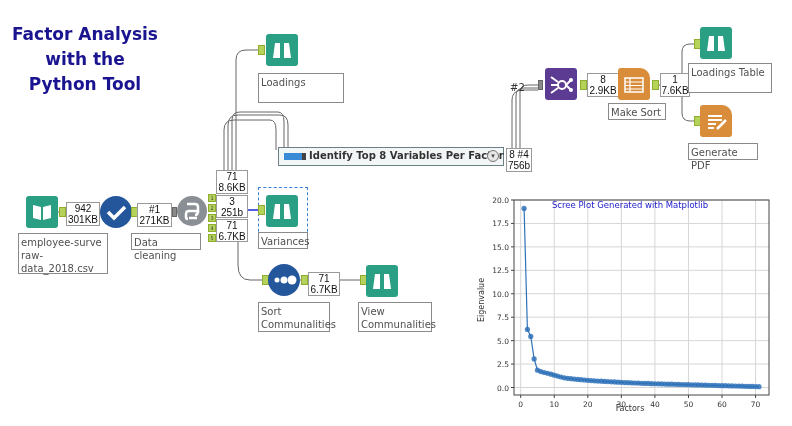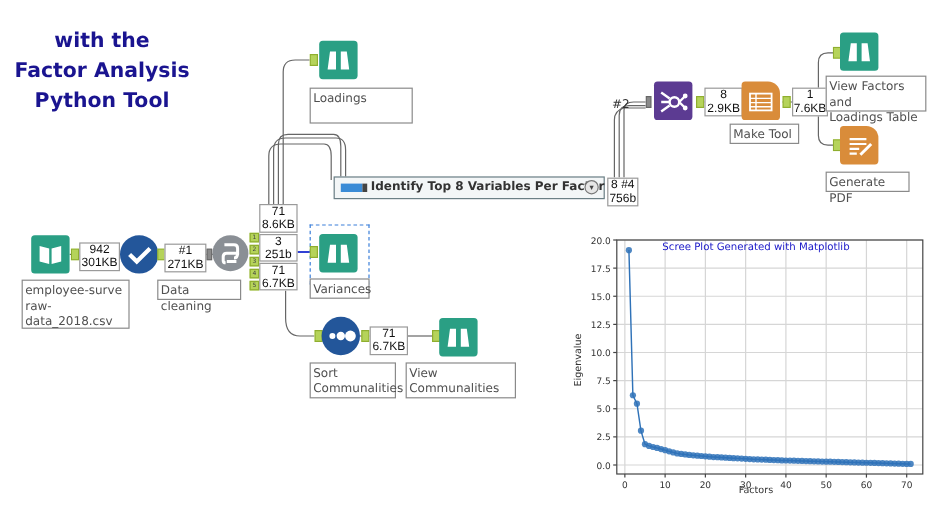--- a/index.html
+++ b/index.html
@@ -37,22 +37,22 @@
   .anchors div { width:8px; height:8px; margin-bottom:2px; background:#b5d35a; border:1px solid #8fae2f;
                  box-sizing:border-box; font-size:5px; line-height:6px; text-align:center; color:#444; }
   .selbox { position:absolute; left:258px; top:187px; width:50px; height:50px; border:1px dashed #3b7fd9; box-sizing:border-box; }
   .chart { position:absolute; left:475px; top:195px; width:310px; height:225px; }
   .chart text { font-family:"DejaVu Sans", sans-serif; }
 </style>
 </head>
 <body>
 
 <div class="abs title">
+  <div>Factor Analysis</div>
   <div>with the</div>
-  <div>Factor Analysis</div>
   <div>Python Tool</div>
 </div>
 
 <svg class="wires" width="792" height="426">
   <g fill="none" stroke="#666" stroke-width="1">
     <path d="M58 212 H66"></path>
     <path d="M98 212 H108"></path>
     <path d="M127 212 H136"></path>
     <path d="M170 212 H178"></path>
 
@@ -177,35 +177,34 @@
   <div>8</div>
     <div>2.9KB</div>
 </div>
 
 <div class="tile orange abs" style="left:618px;top:68px;border-radius:3px 10px 3px 3px;">
   <svg width="32" height="32">
     <rect x="7" y="10" width="18" height="14" fill="none" stroke="#fff" stroke-width="1.5"></rect>
     <path d="M7 14 H25 M7 17.5 H25 M7 21 H25 M12 10 V24" stroke="#fff" stroke-width="1.2"></path>
   </svg>
 </div>
-<div class="label" style="left:608px;top:103px;width:58px;height:17px;"><span>Make Tool</span></div>
+<div class="label" style="left:608px;top:103px;width:58px;height:17px;"><span>Make Sort</span></div>
 <div class="conn abs" style="left:652px;top:80px;"></div>
 <div class="count" style="left:660px;top:73px;width:30px;height:24px;">
   <div>1</div>
     <div>7.6KB</div>
 </div>
 
 <div class="conn abs" style="left:694px;top:39px;"></div>
 <div class="tile teal abs" style="left:700px;top:27px;">
   <svg width="32" height="32">
     <path d="M9 9 H14 V24 H7 Z M18 9 H23 L25 24 H18 Z" fill="#fff"></path>
   </svg>
 </div>
 <div class="label" style="left:688px;top:63px;width:84px;height:30px;">
-  <div>View Factors and</div>
     <div>Loadings Table</div>
 </div>
 
 <div class="conn abs" style="left:694px;top:116px;"></div>
 <div class="tile orange abs" style="left:700px;top:105px;border-radius:3px 10px 3px 3px;">
   <svg width="32" height="32">
     <path d="M8 11 H22 M8 15 H22 M8 19 H16 M8 23 H14" stroke="#fff" stroke-width="1.8"></path>
     <path d="M17 24 L26 15" stroke="#fff" stroke-width="2.5"></path>
   </svg>
 </div>
@@ -228,21 +227,21 @@
   <div>Sort</div>
     <div>Communalities</div>
 </div>
 
 <div class="conn abs" style="left:360px;top:275px;"></div>
 <div class="tile teal abs" style="left:366px;top:265px;">
   <svg width="32" height="32">
     <path d="M9 9 H14 V24 H7 Z M18 9 H23 L25 24 H18 Z" fill="#fff"></path>
   </svg>
 </div>
-<div class="label" style="left:338px;top:302px;width:92px;height:30px;">
+<div class="label" style="left:358px;top:302px;width:74px;height:30px;">
   <div>View</div>
     <div>Communalities</div>
 </div>
 
 <svg class="chart" width="310" height="225" viewBox="0 0 310 225">
   <g id="grid-layer">
       <line x1="39" x2="294" y1="192.5" y2="192.5" stroke="#d6d6d6" stroke-width="1"></line>
       <line x1="39" x2="294" y1="169.0625" y2="169.0625" stroke="#d6d6d6" stroke-width="1"></line>
       <line x1="39" x2="294" y1="145.625" y2="145.625" stroke="#d6d6d6" stroke-width="1"></line>
       <line x1="39" x2="294" y1="122.1875" y2="122.1875" stroke="#d6d6d6" stroke-width="1"></line>

